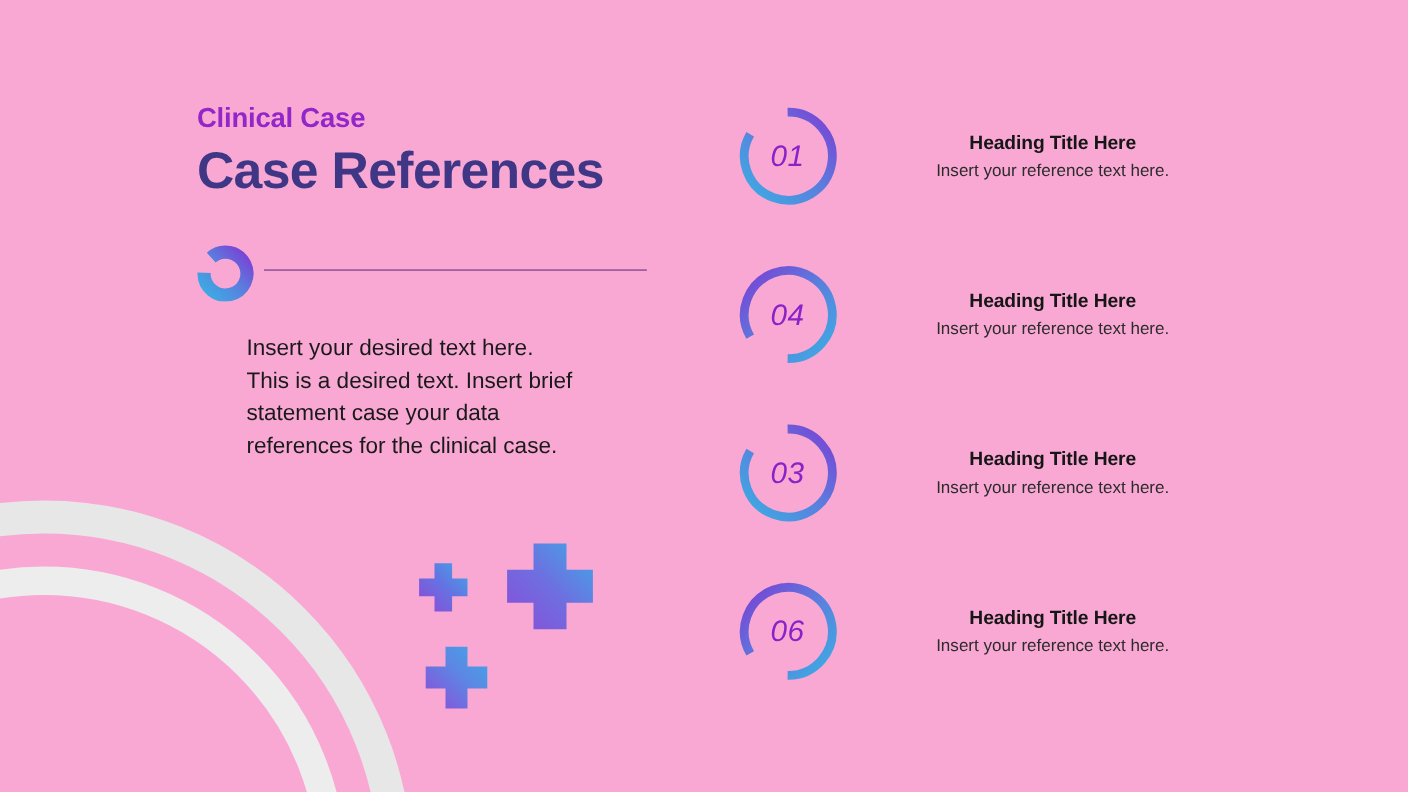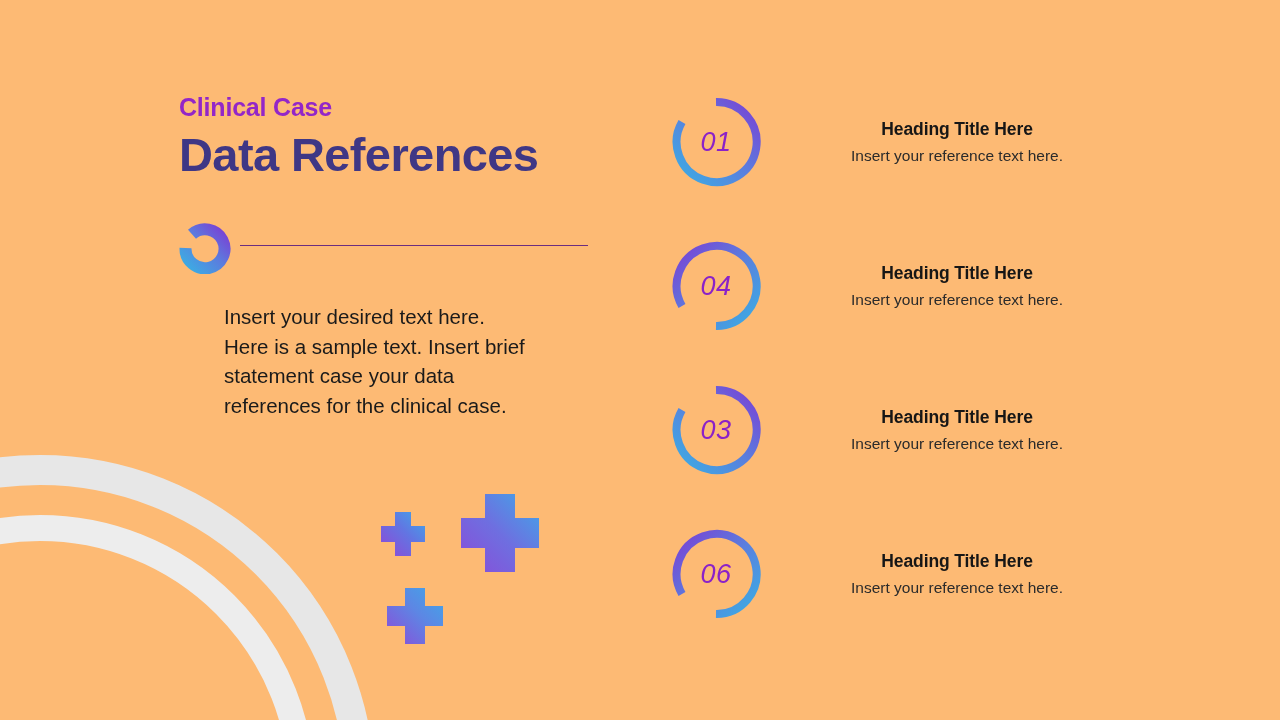--- a/index.html
+++ b/index.html
@@ -8,21 +8,21 @@
     padding: 0;
     background: #ffffff;
   }
   body {
     font-family: "Liberation Sans", "DejaVu Sans", sans-serif;
   }
   #slide {
     position: relative;
     width: 1280px;
     height: 720px;
-    background: #fdba74;
+    background: #f9a8d4;
     overflow: hidden;
   }
 
   
   #bg-arcs {
     position: absolute;
     left: 0;
     top: 0;
     width: 1280px;
     height: 720px;
@@ -161,42 +161,42 @@
 
   <svg id="bg-arcs" viewBox="0 0 1280 720" width="1280" height="720" aria-hidden="true">
     <g fill="none" stroke="#e7e7e7">
       <circle cx="40" cy="790" r="320" stroke-width="30"></circle>
       <circle cx="40" cy="790" r="262" stroke-width="26" stroke="#ededed"></circle>
     </g>
   </svg>
 
   <div id="left-col">
     <p id="eyebrow">Clinical Case</p>
-    <h1 id="main-title">Data References</h1>
+    <h1 id="main-title">Case References</h1>
   </div>
 
   <div id="divider-row">
     <svg id="divider-arc" width="52" height="52" viewBox="0 0 52 52" aria-hidden="true">
       <defs>
         <linearGradient id="gradDivider" x1="0" y1="1" x2="1" y2="0">
           <stop offset="0%" stop-color="#3BAEE3"></stop>
           <stop offset="55%" stop-color="#5C7BDE"></stop>
           <stop offset="100%" stop-color="#7B3FD4"></stop>
         </linearGradient>
       </defs>
 
       <path d="M 13.0 12.2
                A 19.5 19.5 0 1 1 6.5 26.0" fill="none" stroke="url(#gradDivider)" stroke-width="12" stroke-linecap="butt"></path>
     </svg>
     <div id="divider-line"></div>
   </div>
 
   <div id="body-text">
     <div>Insert your desired text here.</div>
-    <div>Here is a sample text. Insert brief</div>
+    <div>This is a desired text. Insert brief</div>
     <div>statement case your data</div>
     <div>references for the clinical case.</div>
   </div>
 
   <svg id="plus-cluster" viewBox="0 0 170 165" width="170" height="165" aria-hidden="true">
     <defs>
       <linearGradient id="gradPlus" x1="0" y1="1" x2="1" y2="0">
         <stop offset="0%" stop-color="#8A4BD8"></stop>
         <stop offset="50%" stop-color="#6E6FE0"></stop>
         <stop offset="100%" stop-color="#3FA9E8"></stop>

